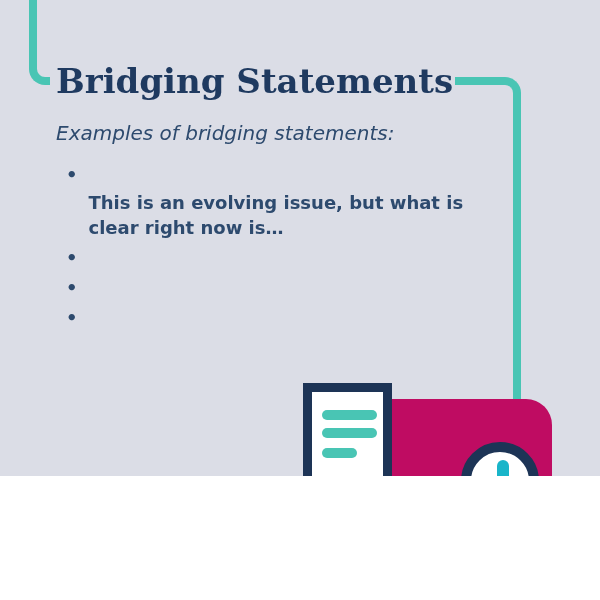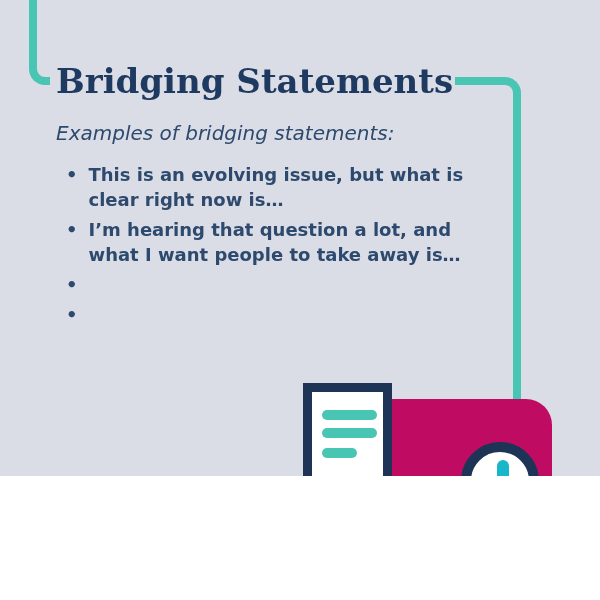--- a/index.html
+++ b/index.html
@@ -42,21 +42,21 @@
   .bullets{
     position:absolute;left:66px;top:162px;width:440px;
     margin:0;padding:0;list-style:none;
   }
   .bullets li{
     display:flex;gap:11px;margin:0 0 5px 0;
     font-weight:700;font-size:18px;line-height:25px;
     color:var(--text-navy,#2d4a6e);
   }
   .bullets .dot{flex:0 0 auto;}
-  .bullets .li-text{white-space:pre-line;}
+  .bullets .li-text{white-space:pre-line;margin-top:28px;}
   
   .footer-bar{
     position:absolute;left:0;top:498px;width:600px;height:97px;
     background:var(--navy,#1d3456);
   }
   
   .bubble{
     position:absolute;left:335px;top:399px;width:217px;height:137px;
     background:var(--magenta,#bf0c62);
     border-radius:26px;
@@ -101,22 +101,20 @@
   <div class="subtitle">Examples of bridging statements:</div>
 
   <ul class="bullets">
       <li>
         <span class="dot">•</span>
         <span class="li-text">This is an evolving issue, but what is
 clear right now is…</span>
       </li>
       <li>
         <span class="dot">•</span>
-        <span class="li-text">I’m hearing that question a lot, and
-what I want people to take away is…</span>
       </li>
       <li>
         <span class="dot">•</span>
       </li>
       <li>
         <span class="dot">•</span>
       </li>
     </ul>
 
   <div class="footer-bar"></div>

